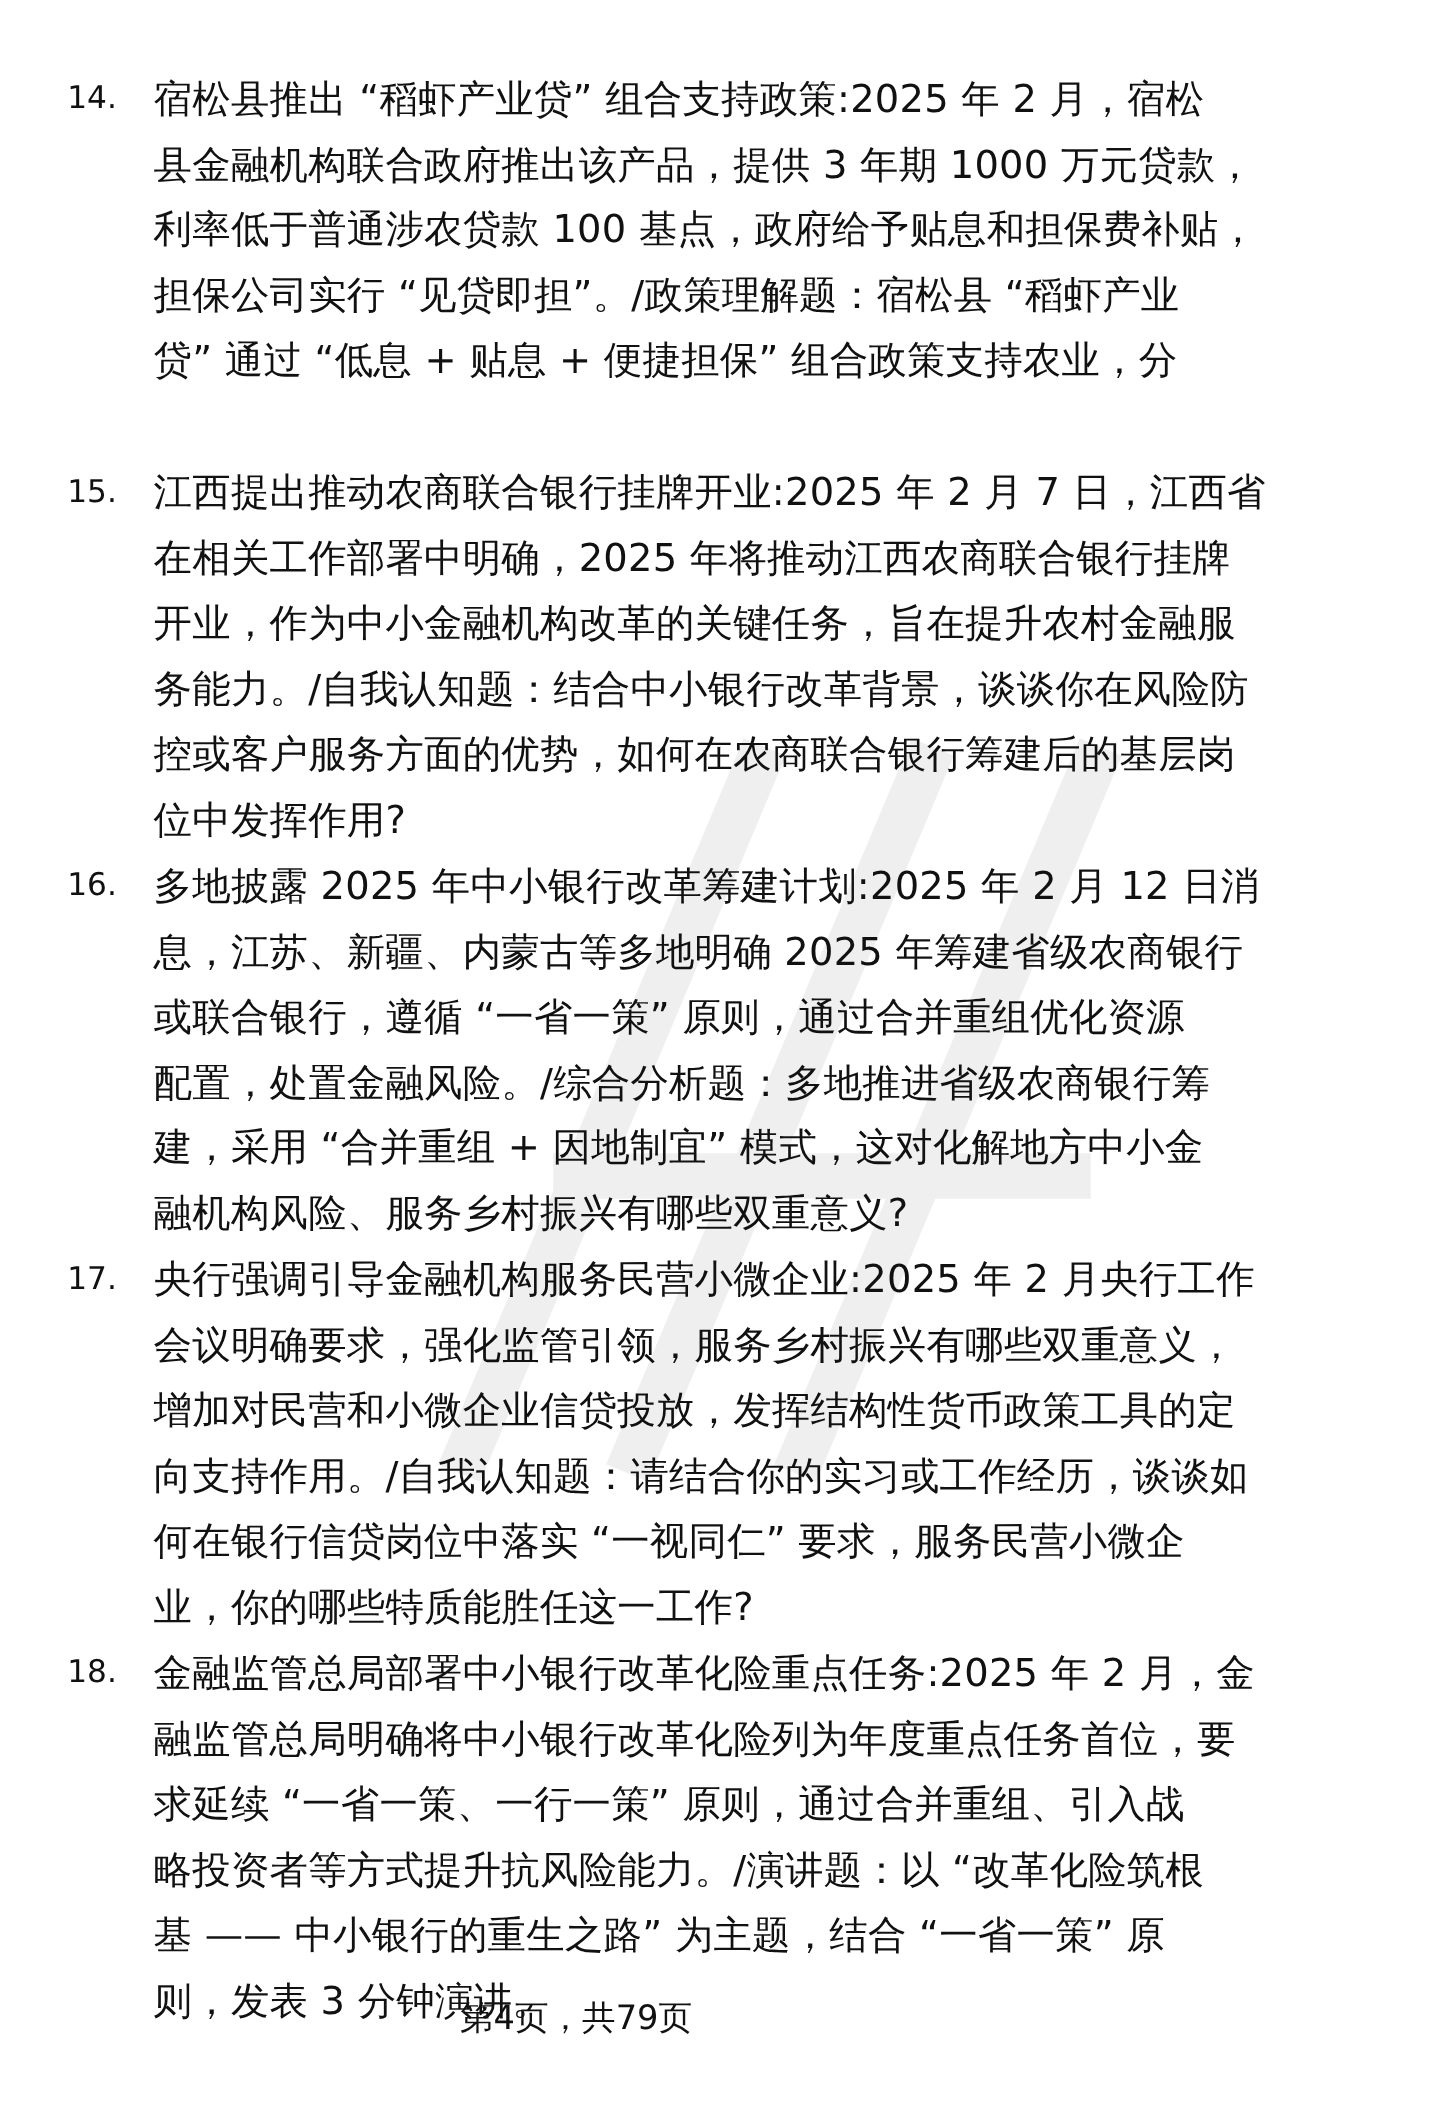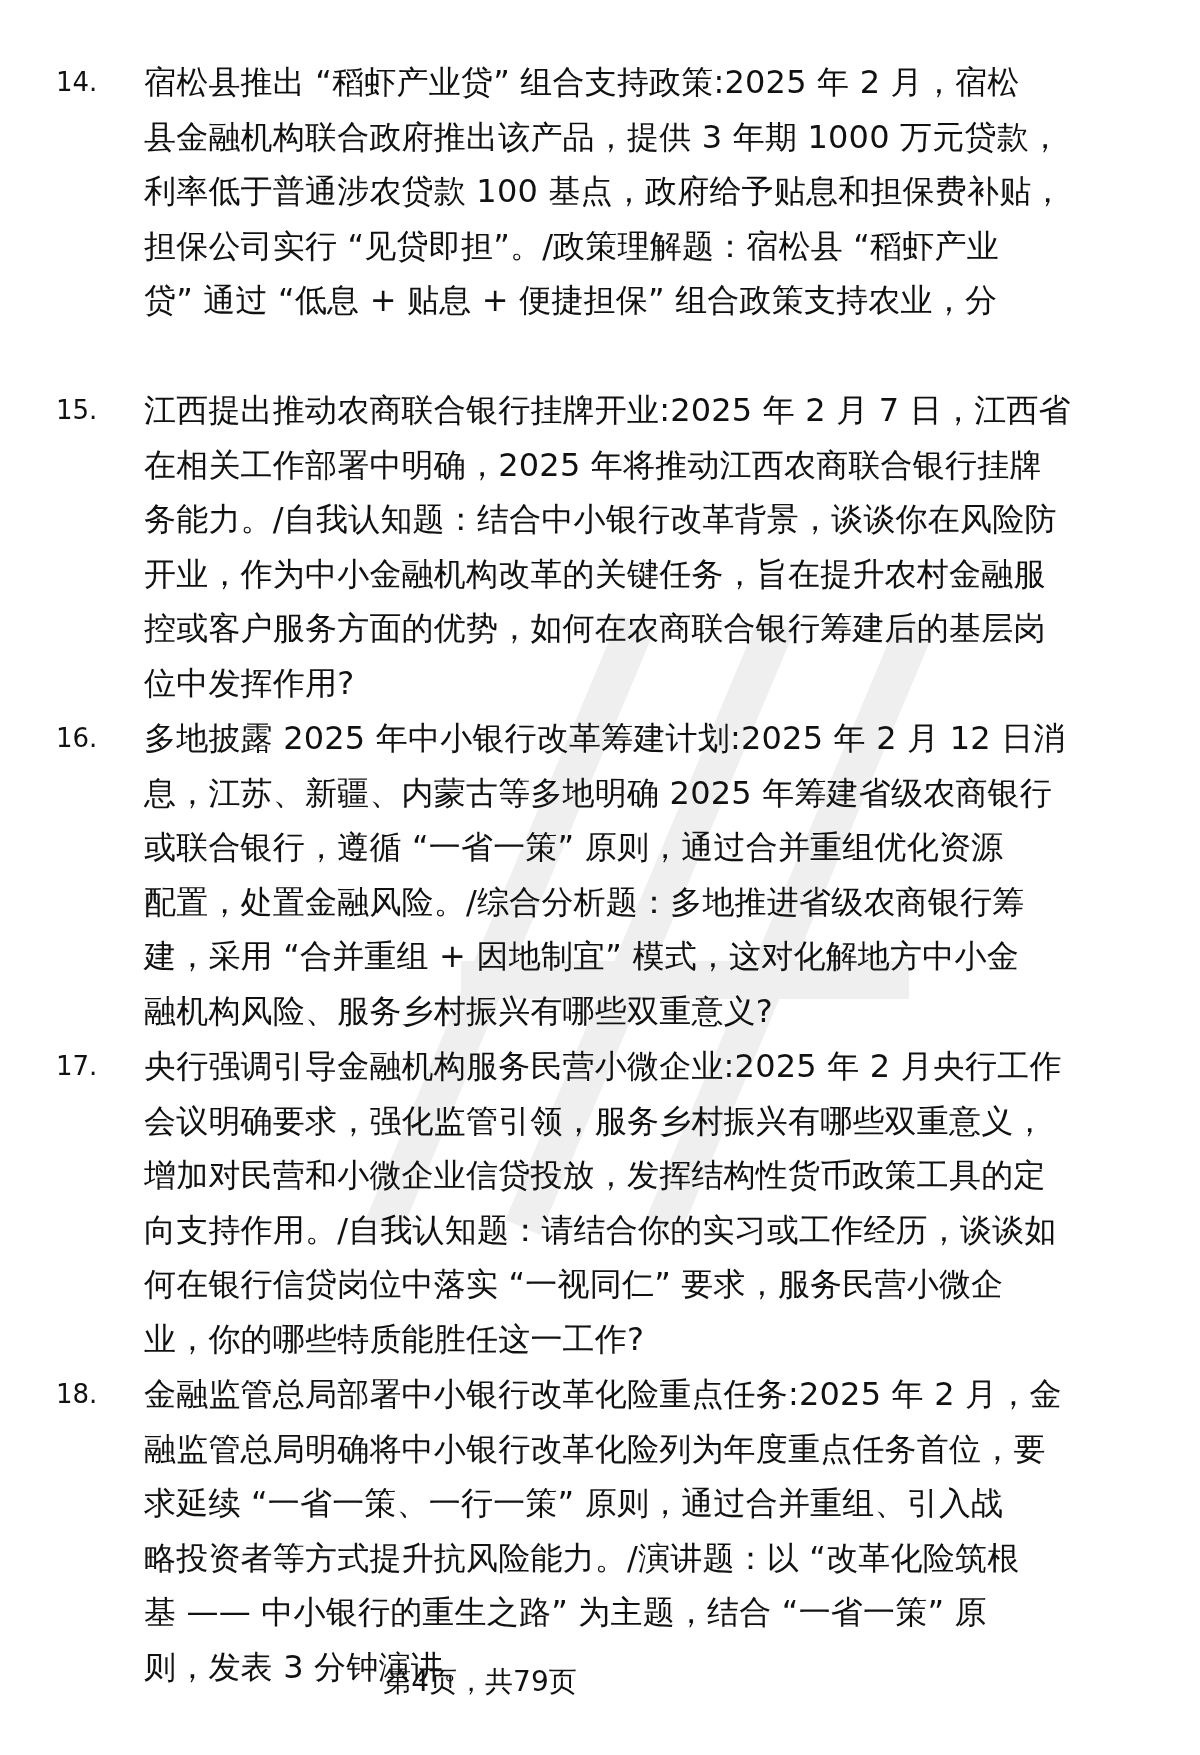--- a/index.html
+++ b/index.html
@@ -4,21 +4,21 @@
 <style>
   html, body { margin: 0; padding: 0; background: #ffffff; }
   body { width: 1200px; height: 1755px; position: relative; overflow: hidden;
          font-family: "DejaVu Sans", "Liberation Sans", sans-serif; color: #111111; }
   .watermark { position: absolute; left: 330px; top: 560px; width: 700px; height: 700px;
                pointer-events: none; opacity: 0.06; }
   .page { position: absolute; left: 0; top: 0; width: 1200px; }
   .item { position: absolute; left: 56px; width: 1100px; }
   .num { position: absolute; left: 0; top: 0; font-size: 26px; line-height: 54px; width: 70px; }
   .lines { position: absolute; left: 72px; top: 0; }
-  .line { display: block; font-size: 32px; line-height: 54.5px; white-space: nowrap; letter-spacing: 0.2px; margin-left: 16px; }
+  .line { display: block; font-size: 32px; line-height: 54.5px; white-space: nowrap; letter-spacing: 0.2px; }
   .footer { position: absolute; left: 0; width: 960px; top: 1662px; text-align: center;
             font-size: 28px; line-height: 40px; }
 </style>
 </head>
 <body>
 
 <svg class="watermark" viewBox="0 0 700 700">
   <g fill="none" stroke="#000" stroke-width="38" stroke-linecap="square">
     <path d="M60 650 L300 80"></path>
     <path d="M200 650 L440 80"></path>
@@ -38,22 +38,22 @@
       <span class="line">担保公司实行 “见贷即担”。/政策理解题：宿松县 “稻虾产业</span>
       <span class="line">贷” 通过 “低息 + 贴息 + 便捷担保” 组合政策支持农业，分</span>
     </div>
   </div>
 
   <div class="item" style="top:383px">
     <div class="num">15.</div>
     <div class="lines">
       <span class="line">江西提出推动农商联合银行挂牌开业:2025 年 2 月 7 日，江西省</span>
       <span class="line">在相关工作部署中明确，2025 年将推动江西农商联合银行挂牌</span>
+      <span class="line">开业，作为中小金融机构改革的关键任务，旨在提升农村金融服</span>
       <span class="line">务能力。/自我认知题：结合中小银行改革背景，谈谈你在风险防</span>
-      <span class="line">开业，作为中小金融机构改革的关键任务，旨在提升农村金融服</span>
       <span class="line">控或客户服务方面的优势，如何在农商联合银行筹建后的基层岗</span>
       <span class="line">位中发挥作用?</span>
     </div>
   </div>
 
   <div class="item" style="top:711px">
     <div class="num">16.</div>
     <div class="lines">
       <span class="line">多地披露 2025 年中小银行改革筹建计划:2025 年 2 月 12 日消</span>
       <span class="line">息，江苏、新疆、内蒙古等多地明确 2025 年筹建省级农商银行</span>

